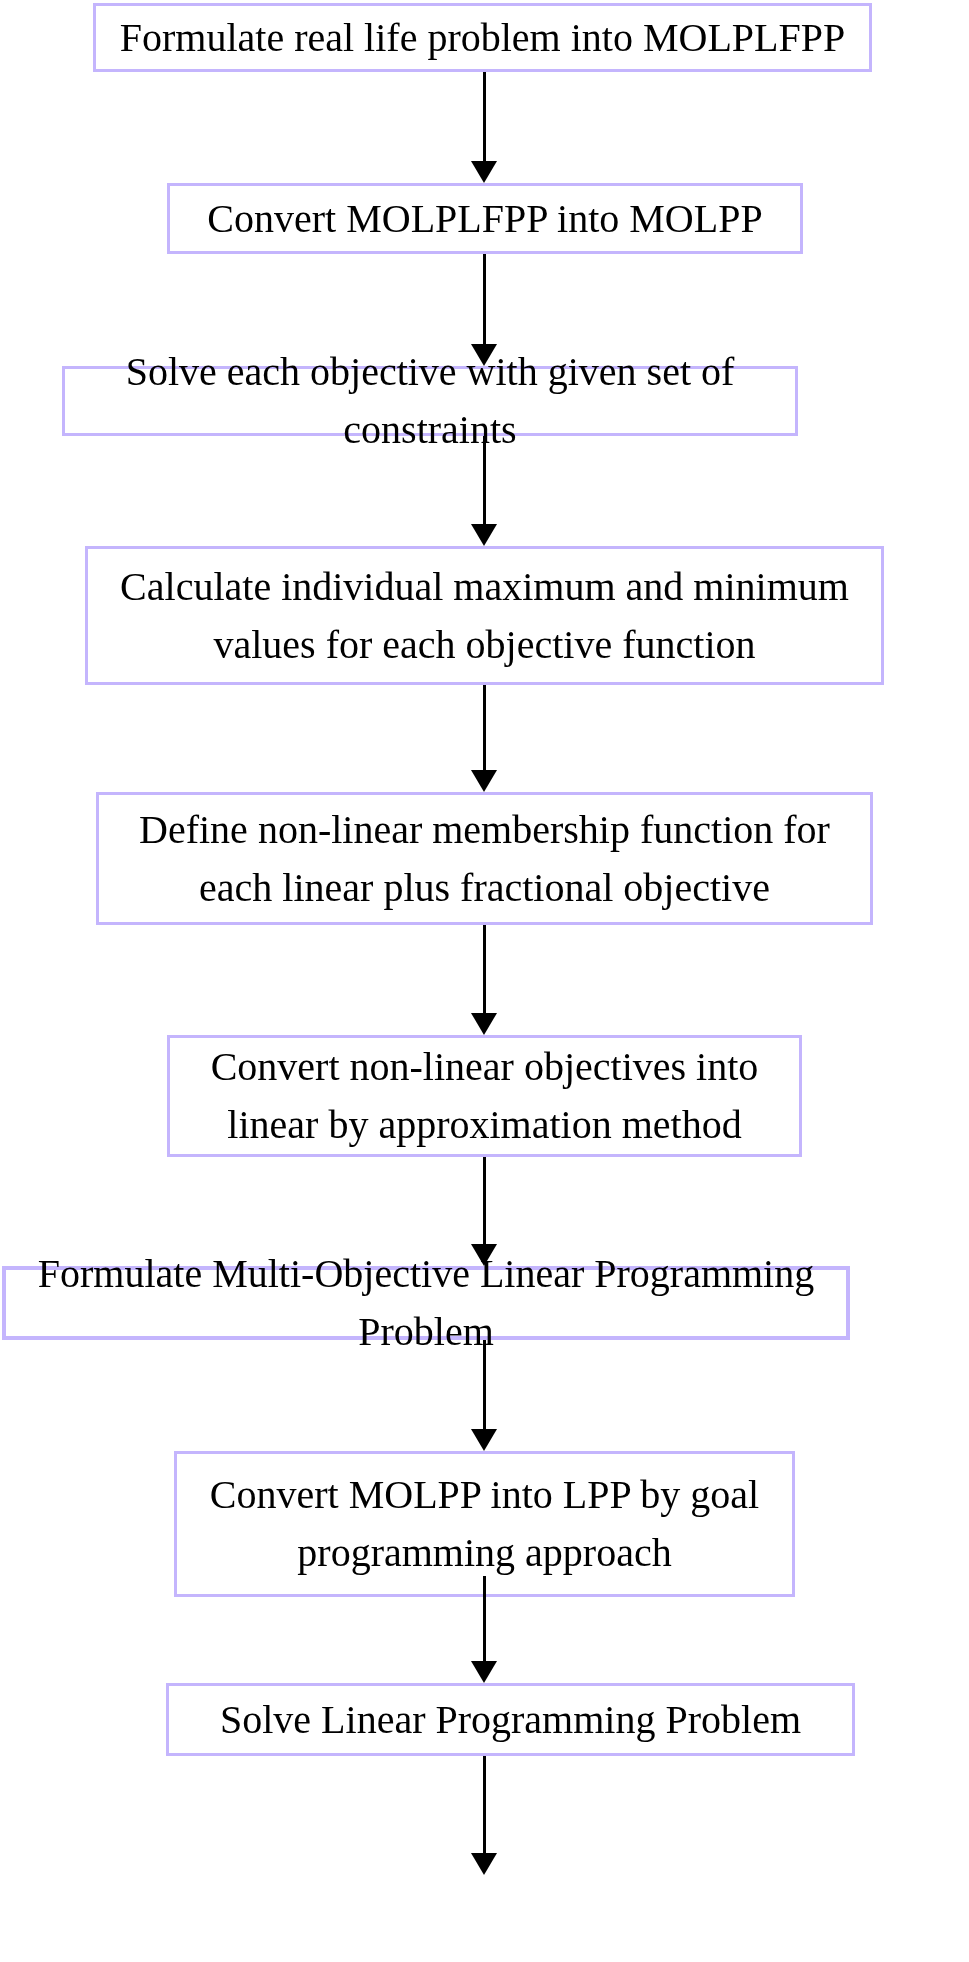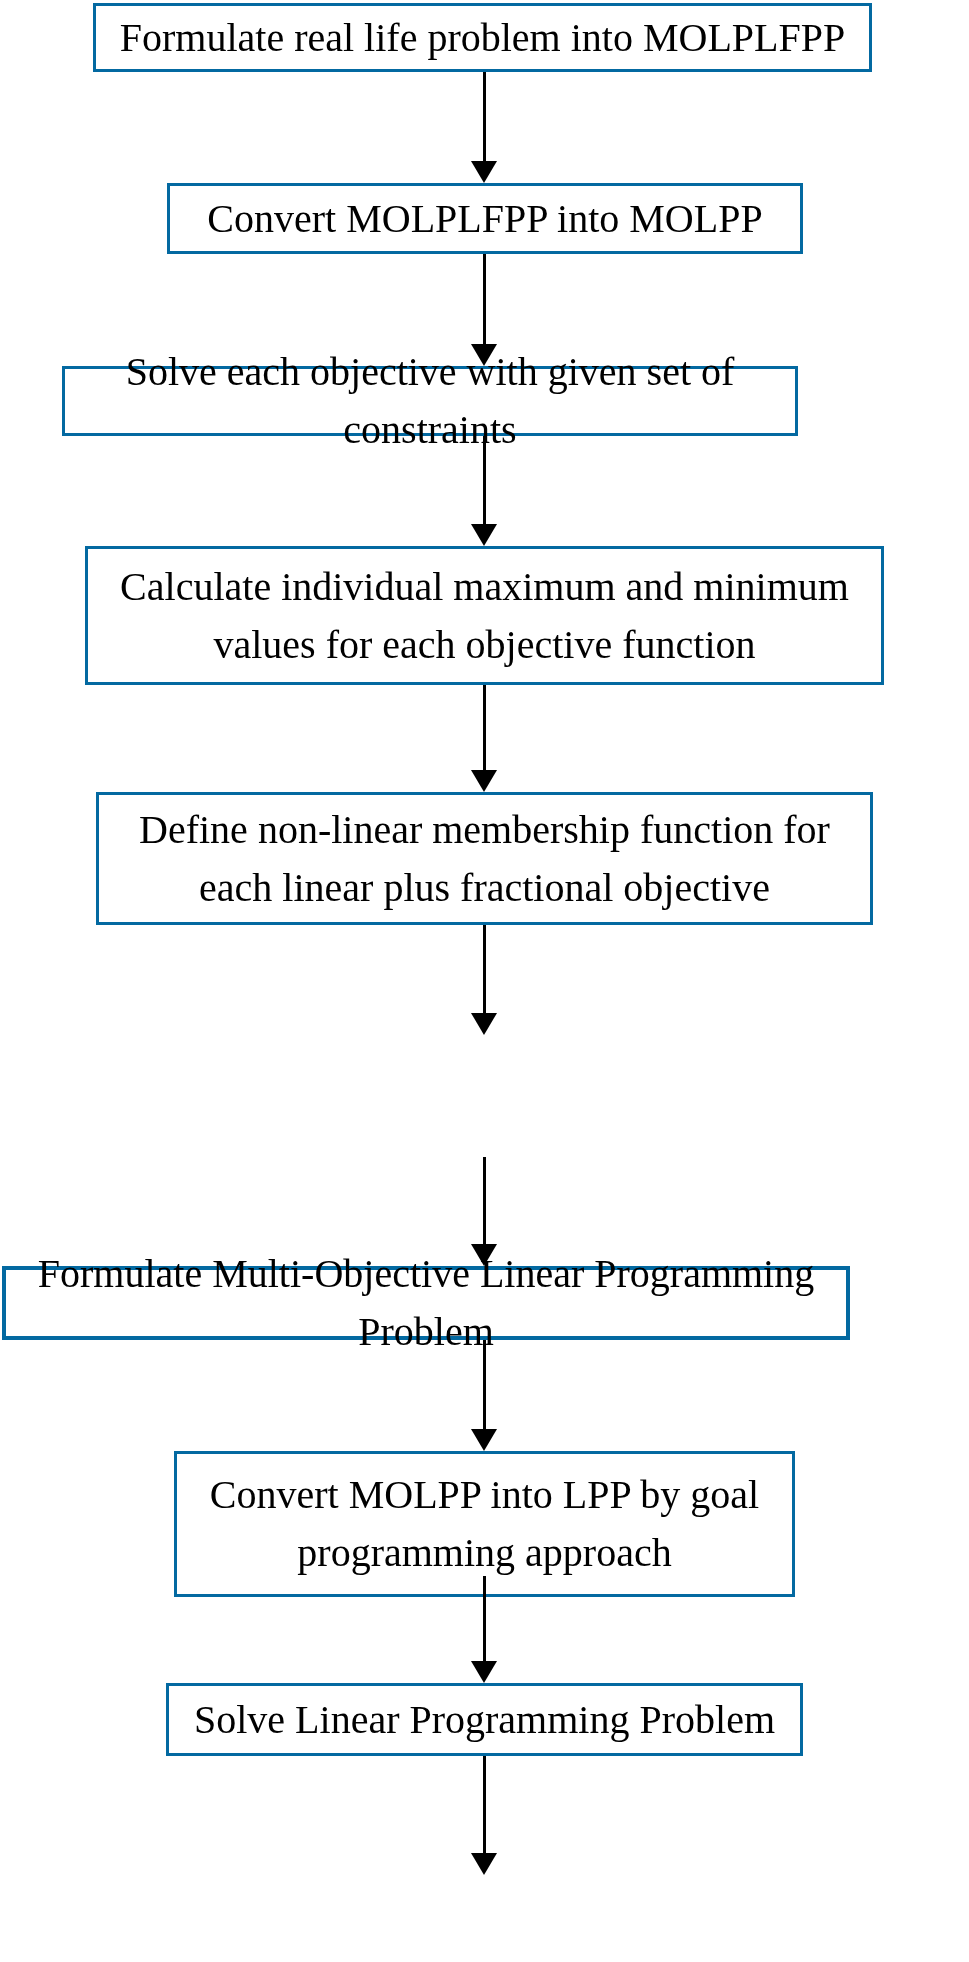--- a/index.html
+++ b/index.html
@@ -12,21 +12,21 @@
     width: 969px;
     height: 1962px;
     background: #ffffff;
     font-family: "Liberation Serif", "DejaVu Serif", serif;
     color: #000000;
     overflow: hidden;
   }
   .flow-box {
     position: absolute;
     box-sizing: border-box;
-    border: 3px solid #0369a1;
+    border: 3px solid #c4b5fd;
     background: #ffffff;
     display: flex;
     align-items: center;
     justify-content: center;
     text-align: center;
     font-size: 40px;
     line-height: 1.45;
     white-space: pre-line;
     padding: 0 6px;
   }
@@ -57,27 +57,29 @@
   <div class="flow-box" style="left:167px; top:183px; width:636px; height:71px;">Convert MOLPLFPP into MOLPP</div>
 
   <div class="flow-box" style="left:62px; top:366px; width:736px; height:70px;text-align:center;">Solve each objective with given set of constraints</div>
 
   <div class="flow-box" style="left:85px; top:546px; width:799px; height:139px;">Calculate individual maximum and minimum
 values for each objective function</div>
 
   <div class="flow-box" style="left:96px; top:792px; width:777px; height:133px;">Define non-linear membership function for
 each linear plus fractional objective</div>
 
+  <div class="flow-box" style="left:167px; top:1035px; width:635px; height:122px;">Convert non-linear objectives into
+linear by approximation method</div>
 
   <div class="flow-box wide" style="left:2px; top:1266px; width:848px; height:74px;">Formulate Multi-Objective Linear Programming Problem</div>
 
   <div class="flow-box" style="left:174px; top:1451px; width:621px; height:146px;">Convert MOLPP into LPP by goal
 programming approach</div>
 
-  <div class="flow-box" style="left:166px; top:1683px; width:637px; height:73px;">Solve Linear Programming Problem</div>
+  <div class="flow-box" style="left:166px; top:1683px; width:689px; height:73px;">Solve Linear Programming Problem</div>
 
 
   <div>
     <div class="arrow-line" style="left:483px; top:72px; height:89px;"></div>
     <div class="arrow-head" style="left:471px; top:161px;"></div>
   </div>
 
   <div>
     <div class="arrow-line" style="left:483px; top:254px; height:90px;"></div>
     <div class="arrow-head" style="left:471px; top:344px;"></div>

